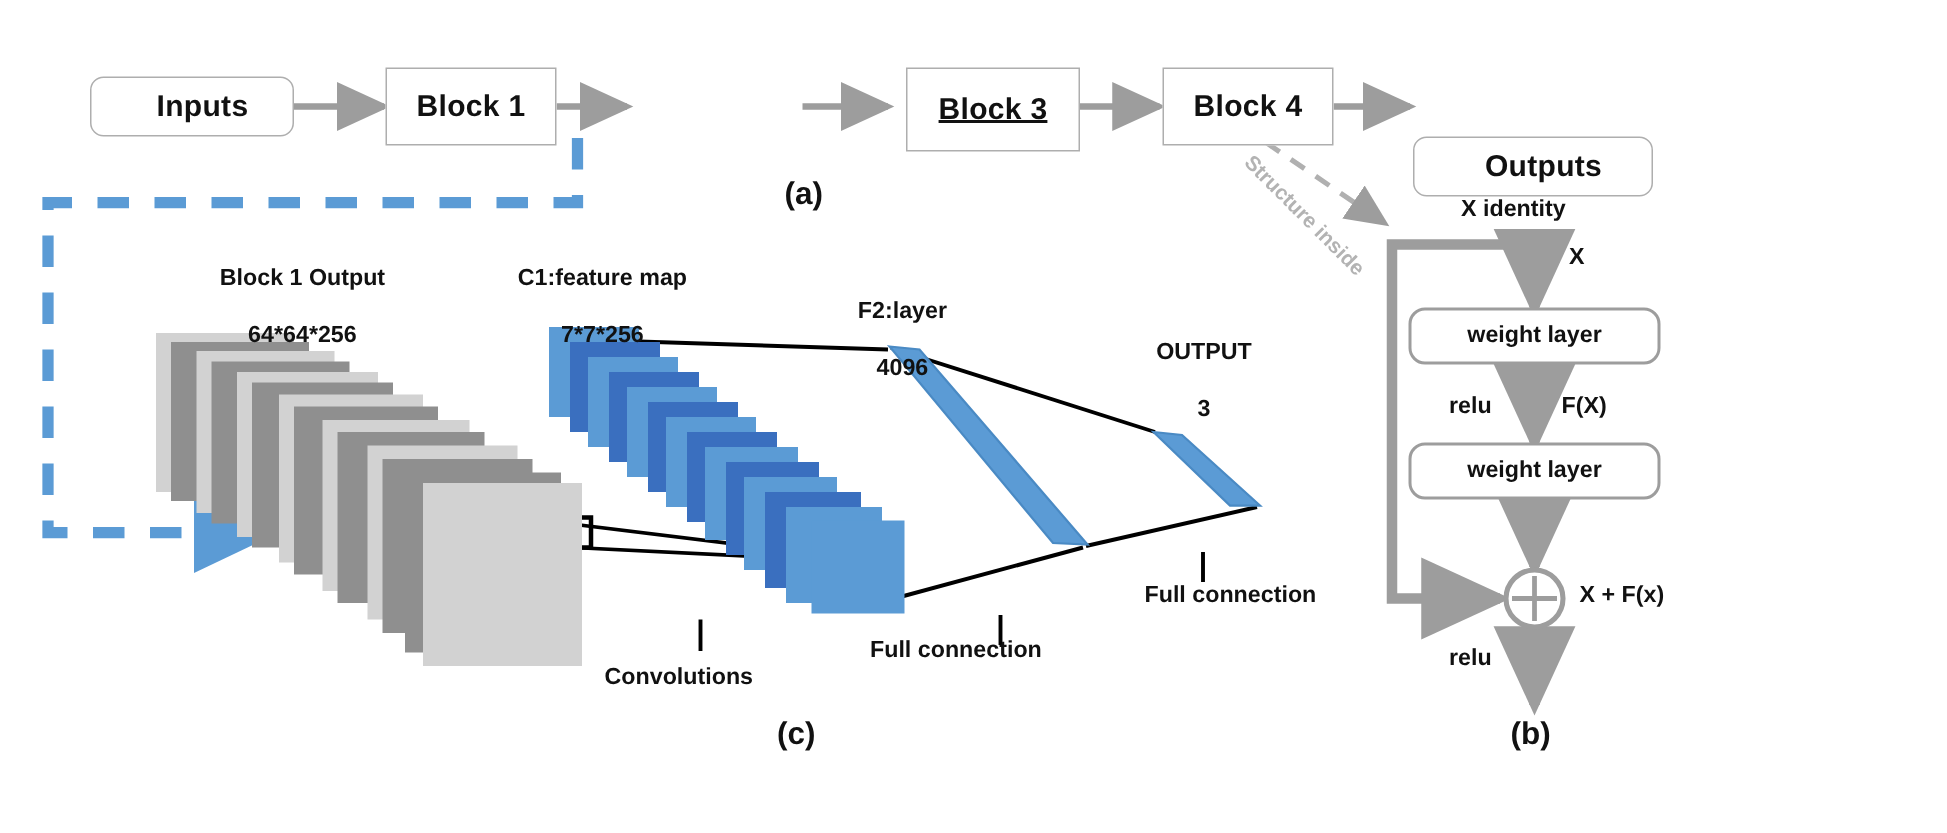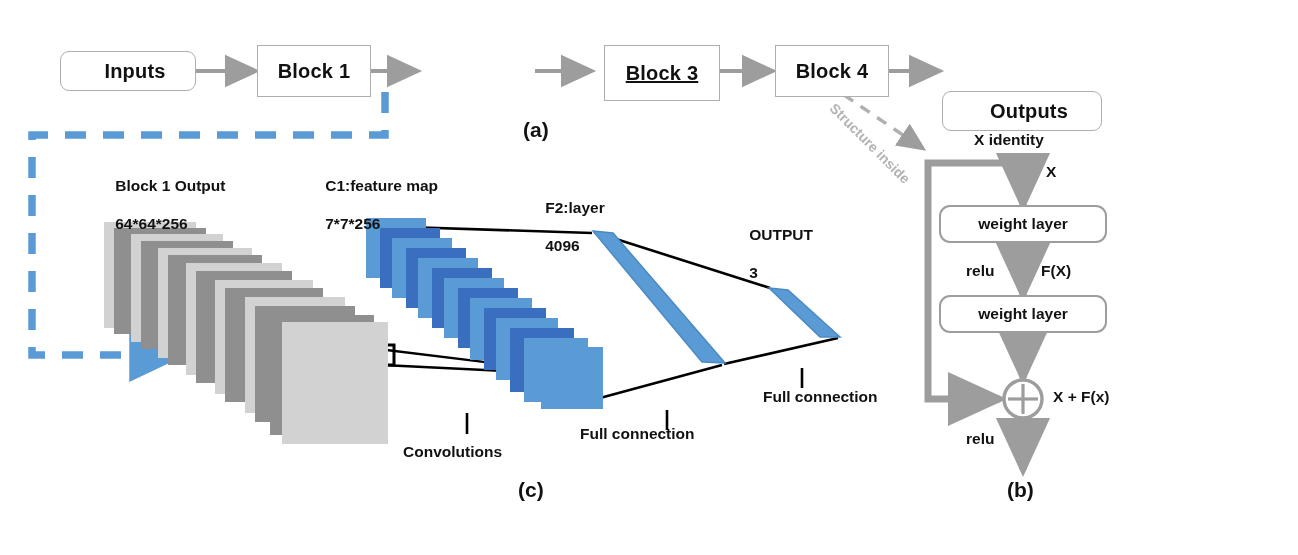--- a/index.html
+++ b/index.html
@@ -12,21 +12,21 @@
   .flowbox{
     position:absolute;box-sizing:border-box;
     border:1.6px solid #aeaeae;background:#fff;
     display:flex;align-items:center;justify-content:center;
     font-size:20px;font-weight:600;color:#111;letter-spacing:.2px;
   }
   .flowbox.round{border-radius:9px;padding-left:14px;}
 
   
   .lbl{position:absolute;font-size:15.5px;font-weight:700;color:#111;white-space:pre;line-height:1.22;}
-  .lbl.c{}
+  .lbl.c{text-align:center;}
   .caption{position:absolute;font-size:21px;font-weight:600;color:#111;}
 
   
   .wbox{
     position:absolute;box-sizing:border-box;border:2.4px solid #9d9d9d;border-radius:11px;
     background:#fff;display:flex;align-items:center;justify-content:center;
     font-size:15.5px;font-weight:700;color:#111;
   }
 
   

